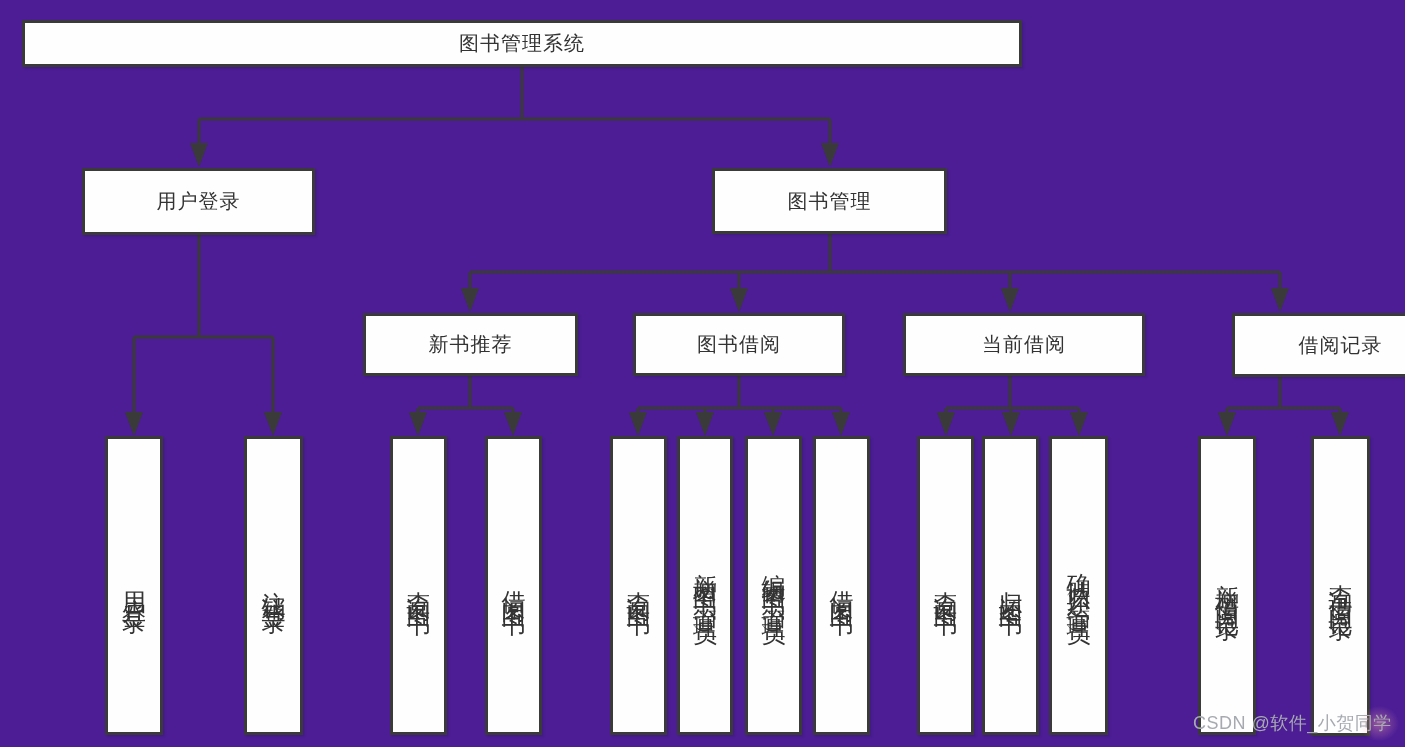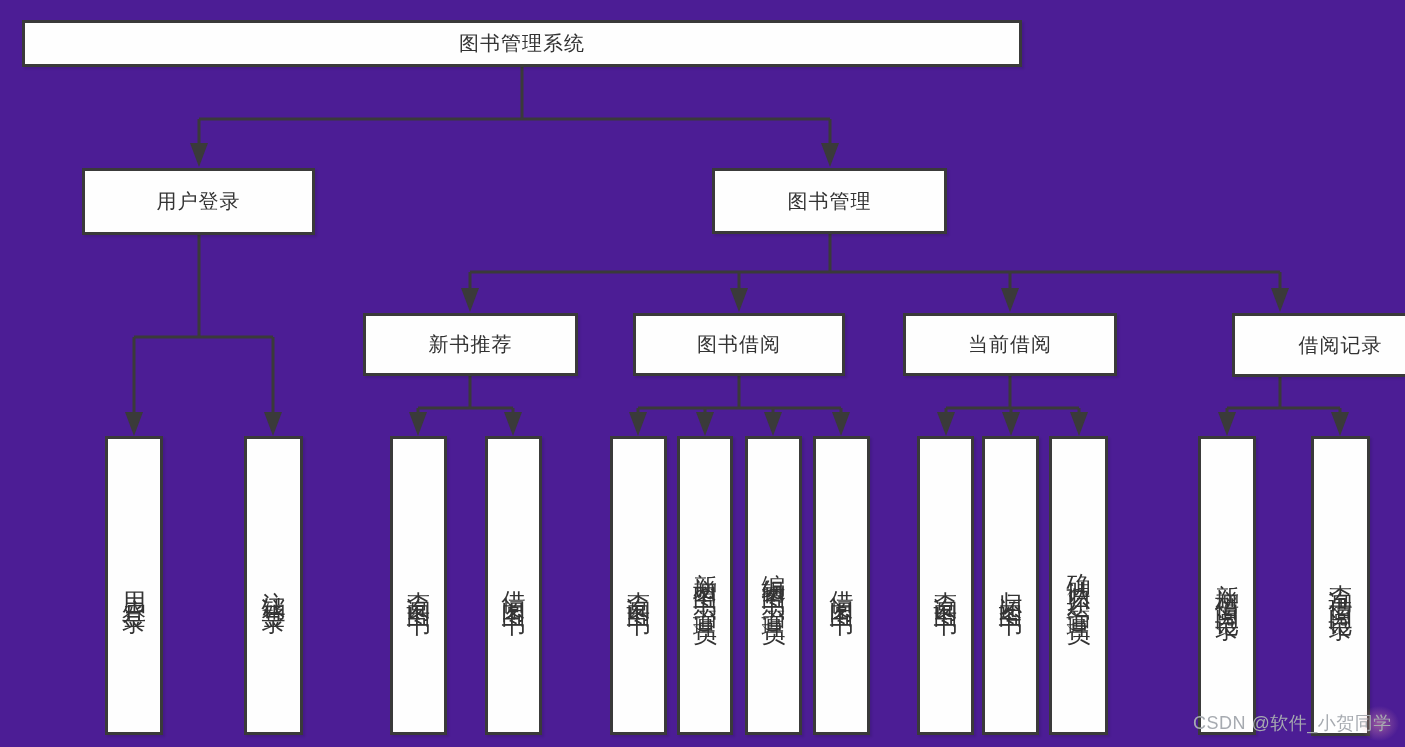--- a/index.html
+++ b/index.html
@@ -117,21 +117,21 @@
   <div class="node h" style="left:712px; top:168px; width:235px; height:66px;align-items:center;">
     <span>图书管理</span>
   </div>
 
   <div class="node h" style="left:363px; top:313px; width:215px; height:63px;">
     <span>新书推荐</span>
   </div>
   <div class="node h" style="left:633px; top:313px; width:212px; height:63px;">
     <span>图书借阅</span>
   </div>
-  <div class="node h" style="left:903px; top:313px; width:214px; height:63px;">
+  <div class="node h" style="left:903px; top:313px; width:242px; height:63px;">
     <span>当前借阅</span>
   </div>
   <div class="node h" style="left:1232px; top:313px; width:217px; height:64px;">
     <span>借阅记录</span>
   </div>
 
   <div class="node v" style="left:105px; top:436px; width:58px; height:299px;">
     <span>用户登录</span>
   </div>
   <div class="node v" style="left:244px; top:436px; width:59px; height:299px;">

